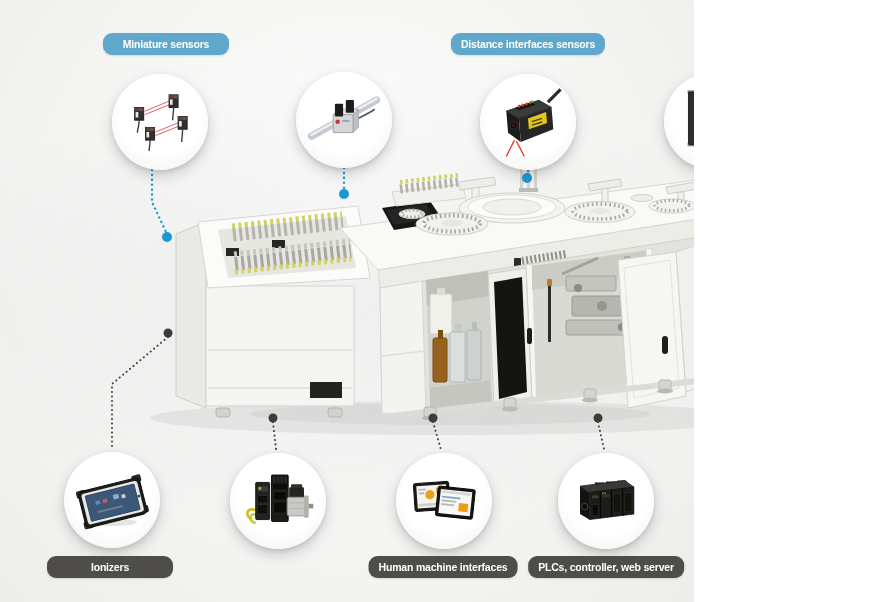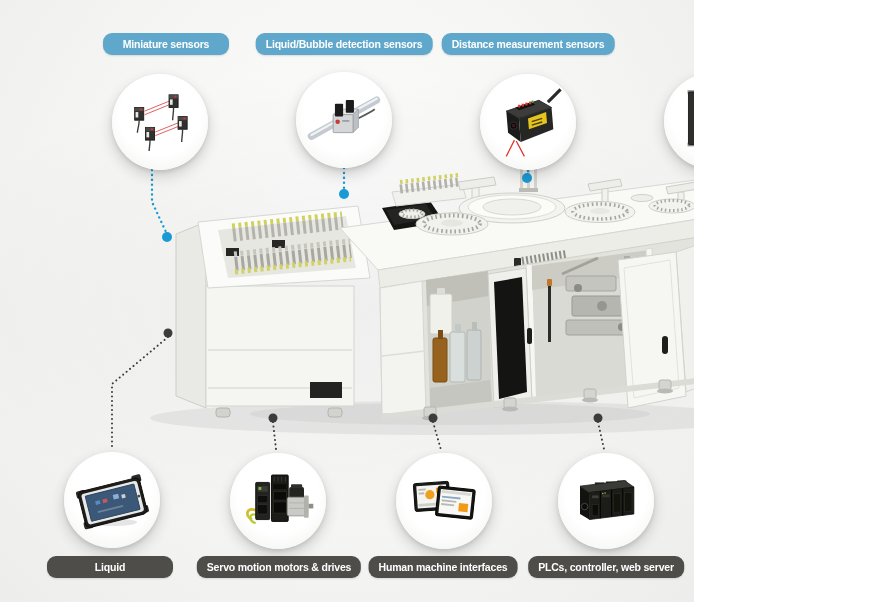--- a/index.html
+++ b/index.html
@@ -184,22 +184,21 @@
     <path class="conn-bot" d="M273,422 L276,449"></path>
     <circle class="dot-bot" cx="433" cy="418" r="4.5"></circle>
     <path class="conn-bot" d="M433,422 L441,450"></path>
     <circle class="dot-bot" cx="598" cy="418" r="4.5"></circle>
     <path class="conn-bot" d="M598,422 L604,449"></path>
     <circle class="dot-bot" cx="702" cy="333" r="4.5"></circle>
     <path class="conn-bot" d="M702,337 L760,386 L760,448"></path>
   </svg>
 
   <div class="badge badge-top" style="left:166px">Miniature sensors</div>
-  <div class="badge badge-top" style="left:344px">Liquid/Bubble detection sensors</div>
-  <div class="badge badge-top" style="left:528px">Distance measurement sensors</div>
+  <div class="badge badge-top" style="left:528px">Distance interfaces sensors</div>
 
   <div class="pcircle" style="left:112px; top:74px">
     <svg width="76" height="76" viewBox="0 0 84 84">
       <line x1="25" y1="30" x2="52" y2="19" stroke="#e05050" stroke-width="1"></line>
       <line x1="25" y1="34" x2="52" y2="23" stroke="#e05050" stroke-width="1"></line>
       <line x1="37" y1="53" x2="62" y2="43" stroke="#e05050" stroke-width="1"></line>
       <line x1="37" y1="57" x2="62" y2="47" stroke="#e05050" stroke-width="1"></line>
       <g>
         <rect x="14" y="26" width="10" height="14" fill="#30302e" stroke="#1a1a18"></rect>
         <rect x="14" y="26" width="10" height="4" fill="#4a4a48"></rect>
@@ -404,18 +403,17 @@
       <polygon points="34,32 70,25 70,57 34,66" fill="#ecece6" stroke="#c2c2bc"></polygon>
       <circle cx="52" cy="45" r="13" fill="#e2e2dc" stroke="#a8a8a2" stroke-width="2"></circle>
       <circle cx="52" cy="45" r="10.5" fill="none" stroke="#c2c2bc" stroke-width="1"></circle>
       <line x1="44" y1="37" x2="60" y2="53" stroke="#90908a" stroke-width="2.2"></line>
       <line x1="60" y1="37" x2="44" y2="53" stroke="#90908a" stroke-width="2.2"></line>
       <circle cx="52" cy="45" r="2.5" fill="#9a9a94"></circle>
       <rect x="21" y="60" width="10" height="4" fill="#c2c2bc"></rect>
     </svg>
   </div>
 
-  <div class="badge badge-bot" style="left:110px">Liquid</div>
-  <div class="badge badge-bot" style="left:279px">Servo motion motors &amp; drives</div>
+  <div class="badge badge-bot" style="left:110px">Ionizers</div>
   <div class="badge badge-bot" style="left:443px">Human machine interfaces</div>
   <div class="badge badge-bot" style="left:606px">PLCs, controller, web server</div>
 
 </div>
 
 </body></html>

